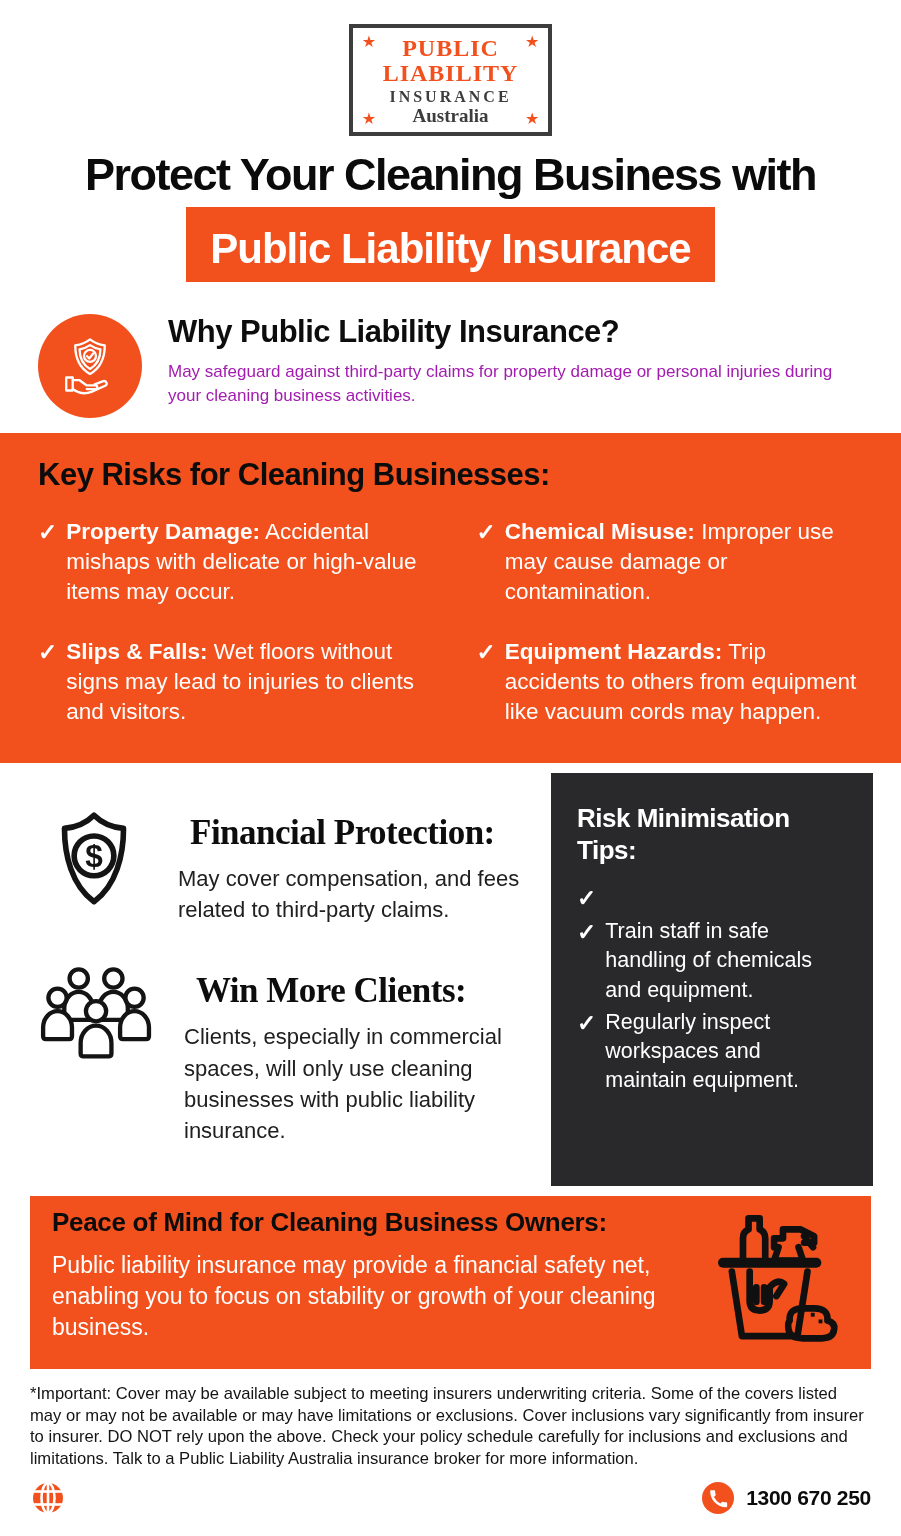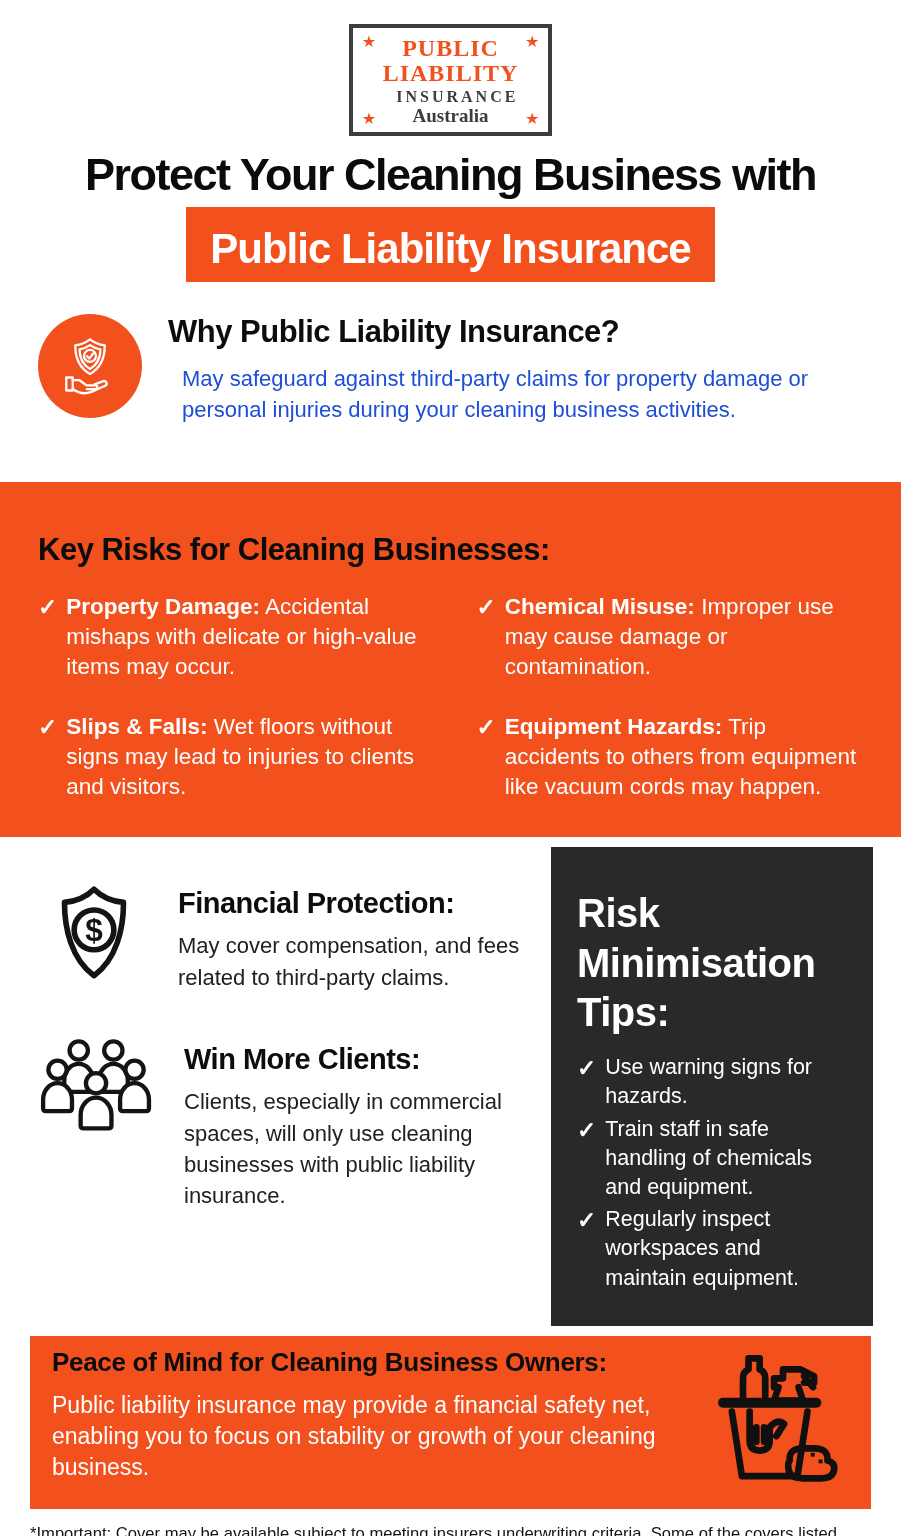--- a/index.html
+++ b/index.html
@@ -10,55 +10,55 @@
 
   
   .logo-wrap { display:flex; justify-content:center; margin-top:24px; }
   .logo-box { position:relative; border:4px solid #3d3d3d; background:#fff;
               padding:8px 30px 6px; text-align:center; }
   .logo-star { position:absolute; color:var(--orange); font-size:16px; line-height:1; }
   .ls-tl{top:6px;left:9px}.ls-tr{top:6px;right:9px}.ls-bl{bottom:5px;left:9px}.ls-br{bottom:5px;right:9px}
   .logo-l1,.logo-l2 { font-family:"Liberation Serif", serif; font-weight:bold;
               color:var(--orange); font-size:24px; line-height:1.04; letter-spacing:1px; }
   .logo-l3 { font-family:"Liberation Serif", serif; font-weight:bold; color:#3d3d3d;
-              font-size:16px; letter-spacing:3px; margin-top:2px;text-align:right; }
+              font-size:16px; letter-spacing:3px; margin-top:2px; }
   .logo-l4 { font-family:"Liberation Serif", serif; font-weight:bold; color:#3d3d3d;
               font-size:19px; line-height:1.05; }
 
   
   .main-title { text-align:center; font-size:45px; font-weight:bold; letter-spacing:-1.5px;
               margin:14px 8px 0; line-height:1.1; color:#0b0b0b; }
   .band-wrap { text-align:center; margin-top:8px; }
   .title-band { display:inline-block; background:var(--orange); color:#fff; font-weight:bold;
               font-size:42px; letter-spacing:-1px; padding:18px 24px 9px; }
 
   
   .why { display:flex; gap:26px; margin:28px 38px 0; align-items:flex-start; }
   .why-icon { flex:0 0 auto; width:104px; height:104px; border-radius:50%;
               background:var(--orange); display:flex; align-items:center; justify-content:center; margin-top:4px; }
   .why-text h2 { font-size:31px; margin:4px 0 10px; letter-spacing:-0.5px; }
-  .why-text p { font-size:22px; line-height:1.4; margin:14px; color:#1d4ed8; }
-
-  
-  .risks { background:var(--orange); margin-top:42px; padding:50px 38px 36px; color:#fff; }
+  .why-text p { font-size:17px; line-height:1.4; margin:0; color:#a21caf; }
+
+  
+  .risks { background:var(--orange); margin-top:15px; padding:24px 38px 36px; color:#fff; }
   .risks h2 { color:#0c0c0c; font-size:31px; margin:0 0 24px; letter-spacing:-0.5px; }
   .risks-grid { display:grid; grid-template-columns:1fr 1fr; column-gap:52px; row-gap:30px; }
   .risk-item { display:flex; font-size:22.5px; line-height:1.33; }
   .check { font-weight:bold; font-size:23px; margin-right:9px; flex:0 0 auto; }
   .risk-text b { font-weight:bold; }
 
   
   .middle { display:flex; gap:24px; margin:10px 28px 0 38px; }
   .mid-left { flex:1; padding-top:34px; }
   .feature { display:flex; gap:28px; margin-bottom:40px; align-items:flex-start; }
   .feature-icon { flex:0 0 auto; }
-  .feature h2 { font-size:29px; margin:6px 0 10px; letter-spacing:-0.5px; }
+  .feature h2 { font-size:35px; margin:6px 12px 10px; letter-spacing:-0.5px;font-family:Liberation Serif, serif; }
   .feature p { font-size:22px; line-height:1.42; margin:0; color:#202020; }
   .tips-panel { flex:0 0 322px; background:var(--dark); color:#fff; padding:30px 26px; }
-  .tips-panel h2 { font-size:40px; line-height:1.23; margin:12px 0 16px; letter-spacing:-0.5px; }
+  .tips-panel h2 { font-size:26px; line-height:1.23; margin:0 0 16px; letter-spacing:-0.5px; }
   .tip { display:flex; font-size:21.5px; line-height:1.36; margin-bottom:3px; }
 
   
   .peace { background:var(--orange); margin:10px 30px 0; padding:9px 14px 24px 22px;
            display:flex; align-items:center; gap:8px; }
   .peace-text { flex:1; }
   .peace-text h2 { color:#0c0c0c; font-size:26px; margin:0 0 12px; letter-spacing:-0.3px; }
   .peace-text p { color:#fff; font-size:23px; line-height:1.35; margin:0; max-width:660px; }
   .peace-icon { flex:0 0 168px; display:flex; justify-content:center; }
 
@@ -185,21 +185,20 @@
         <h2>Win More Clients:</h2>
         <p>Clients, especially in commercial spaces, will only use cleaning businesses with public liability insurance.</p>
       </div>
     </div>
   </div>
 
   <div class="tips-panel">
     <h2>Risk Minimisation Tips:</h2>
     <div class="tip">
       <span class="check">✓</span>
-      <span>Use warning signs for hazards.</span>
     </div>
     <div class="tip">
       <span class="check">✓</span>
       <span>Train staff in safe handling of chemicals and equipment.</span>
     </div>
     <div class="tip">
       <span class="check">✓</span>
       <span>Regularly inspect workspaces and maintain equipment.</span>
     </div>
   </div>

